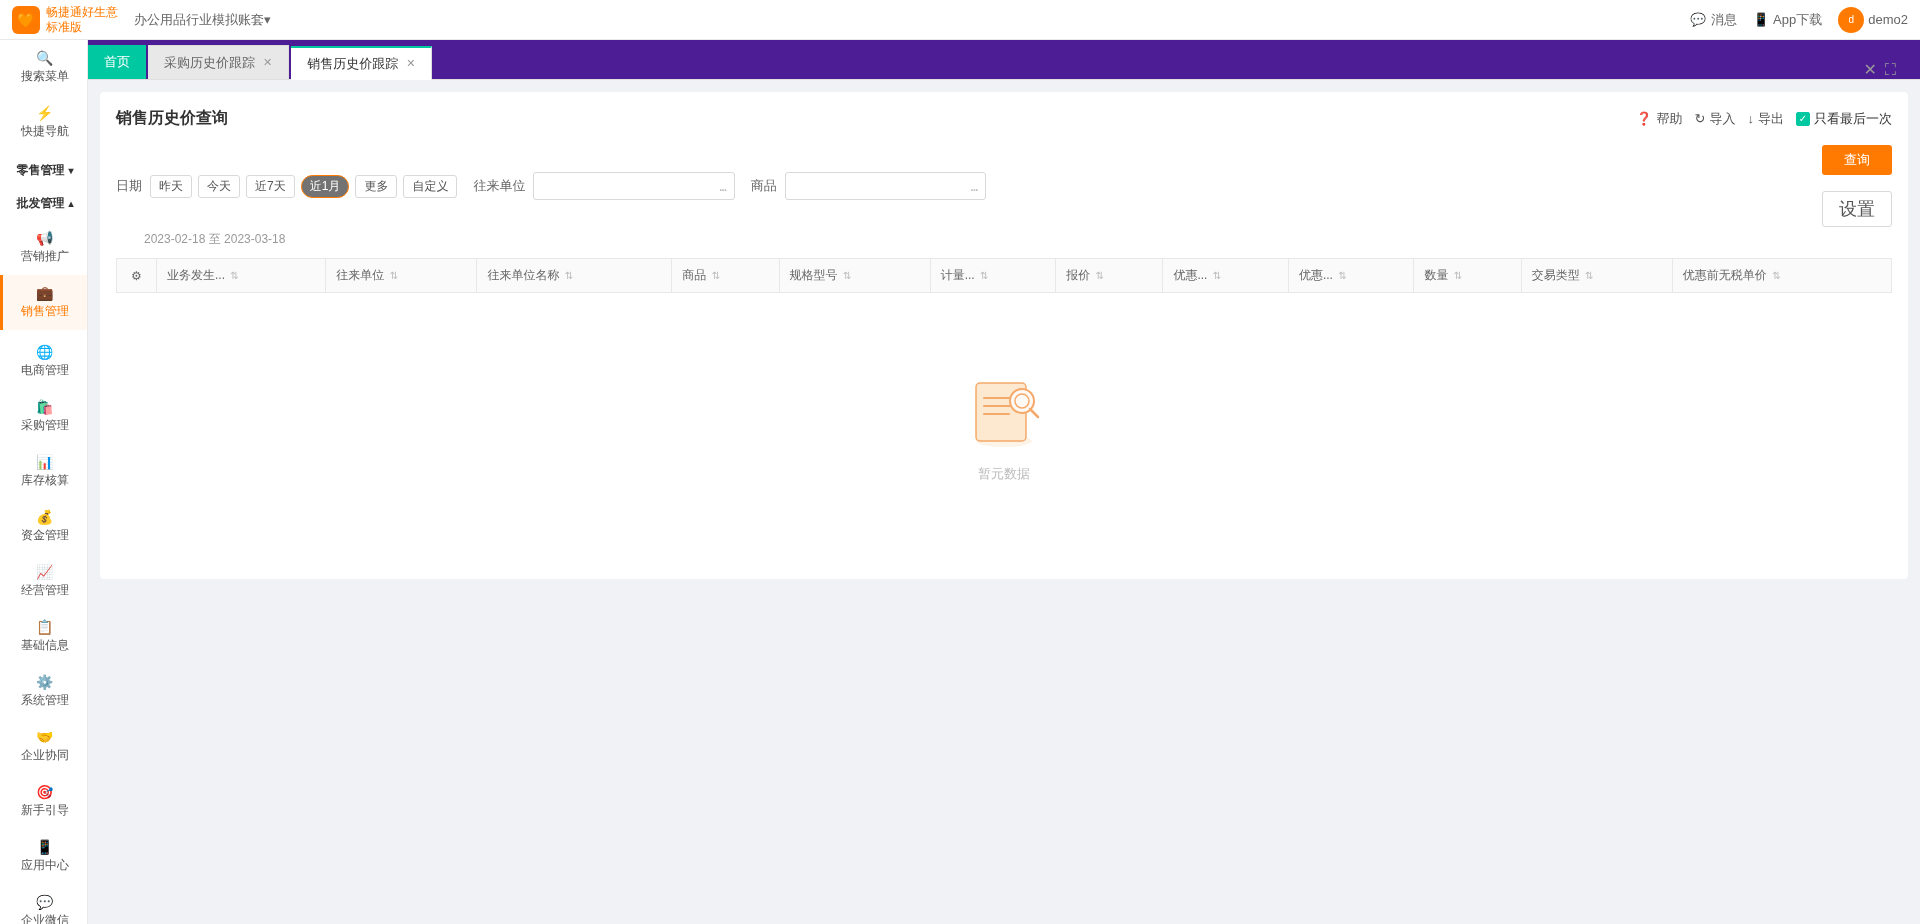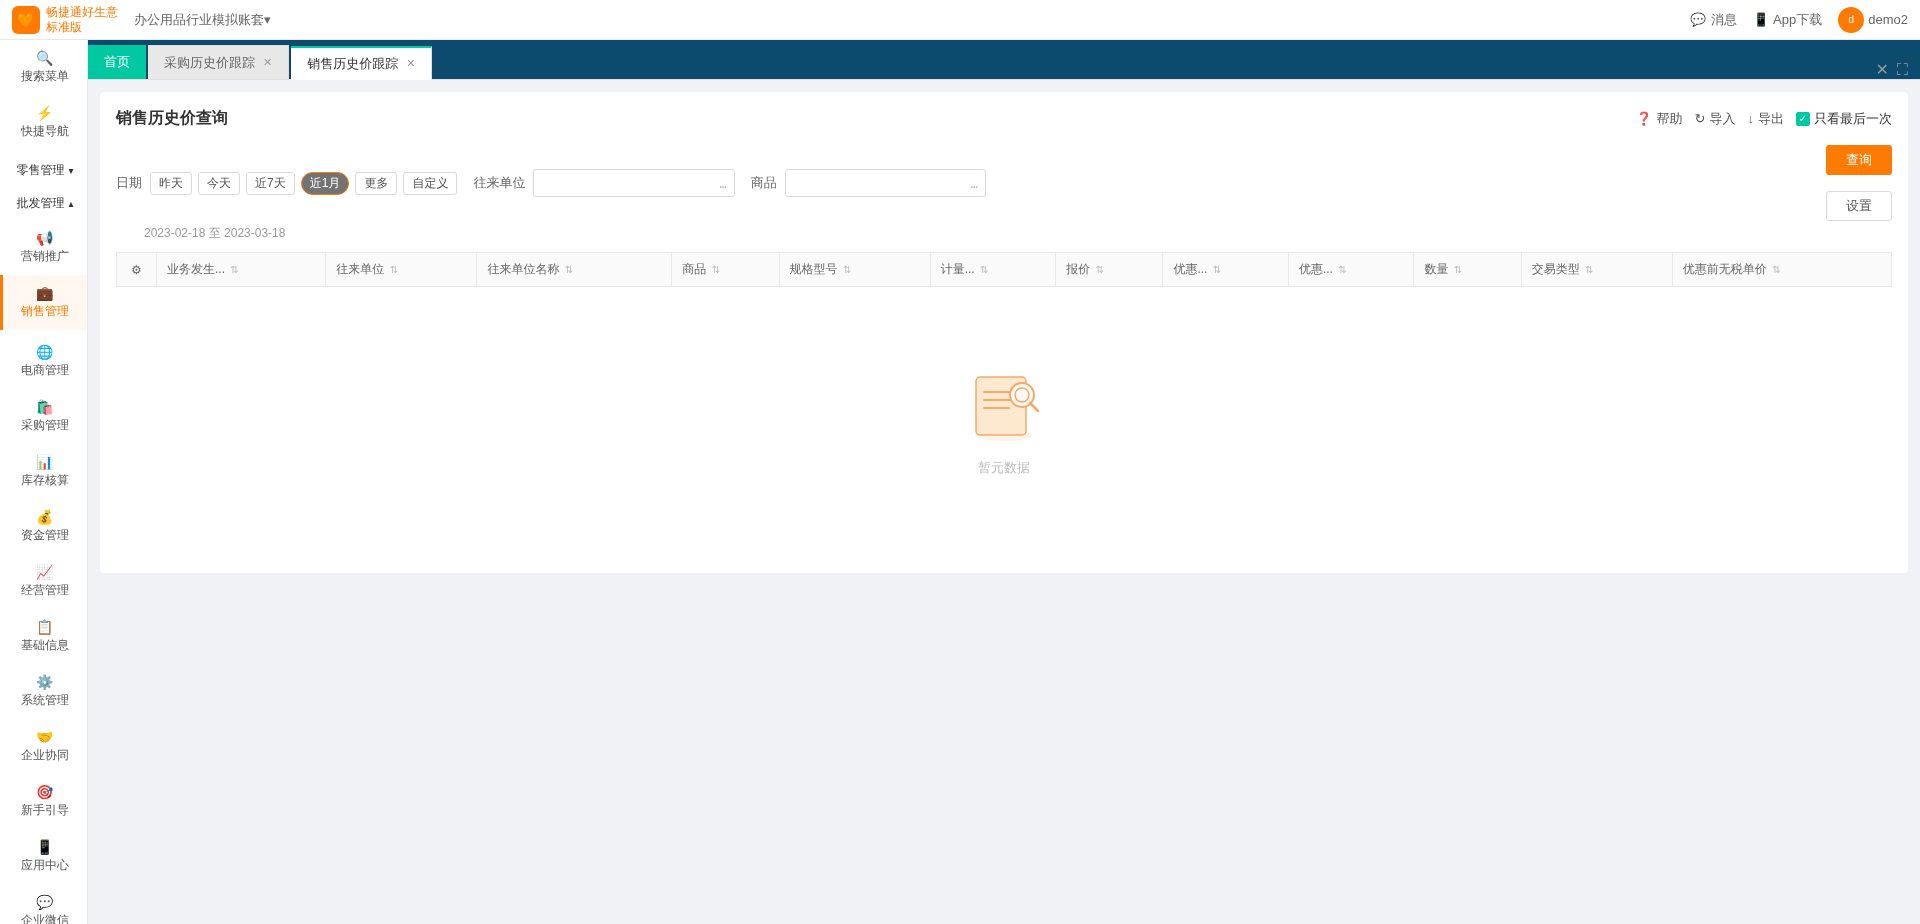--- a/index.html
+++ b/index.html
@@ -44,34 +44,34 @@
       align-items: center;
       padding: 10px 4px;
       cursor: pointer;
       color: #555;
       font-size: 12px;
       text-align: center;
       gap: 2px;
       border-left: 3px solid transparent;
     }
     .sidebar-item.active { color: #ff7a00; border-left-color: #ff7a00; background: #fff7f0; }
-    .sidebar-item.section-header { font-weight: normal; color: #333; flex-direction: row; justify-content: center; gap: 4px; padding: 8px 4px; }
+    .sidebar-item.section-header { font-weight: bold; color: #333; flex-direction: row; justify-content: center; gap: 4px; padding: 8px 4px; }
     .sidebar-divider { height: 1px; background: #f0f0f0; margin: 2px 8px; }
     .sidebar-icon { font-size: 14px; }
 
     
     .content-area { flex: 1; display: flex; flex-direction: column; overflow: hidden; }
 
     
     .tab-bar {
       height: 40px;
-      background: #0c4a6e;
+      background: #4c1d95;
       display: flex;
       align-items: flex-end;
-      padding: 0 4px 0 0;
+      padding: 0 16px 0 0;
       border-bottom: 1px solid #e0e0e0;
       flex-shrink: 0;
     }
     .tab-item {
       height: 34px;
       padding: 0 16px;
       display: flex;
       align-items: center;
       gap: 8px;
       cursor: pointer;
@@ -159,21 +159,21 @@
       cursor: pointer;
       font-size: 13px;
     }
     .btn-settings {
       background: #fff;
       color: #555;
       border: 1px solid #d9d9d9;
       border-radius: 3px;
       padding: 5px 16px;
       cursor: pointer;
-      font-size: 13px;
+      font-size: 18px;
     }
 
     .checkbox-label { display: flex; align-items: center; gap: 4px; font-size: 13px; color: #333; cursor: pointer; }
     .checkbox-box { width: 14px; height: 14px; border: 1px solid #00c8a0; border-radius: 2px; background: #00c8a0; display: flex; align-items: center; justify-content: center; color: white; font-size: 10px; }
 
     
     .data-table { width: 100%; border-collapse: collapse; margin-top: 4px; }
     .data-table th {
       background: #fafafa;
       border: 1px solid #e8e8e8;

